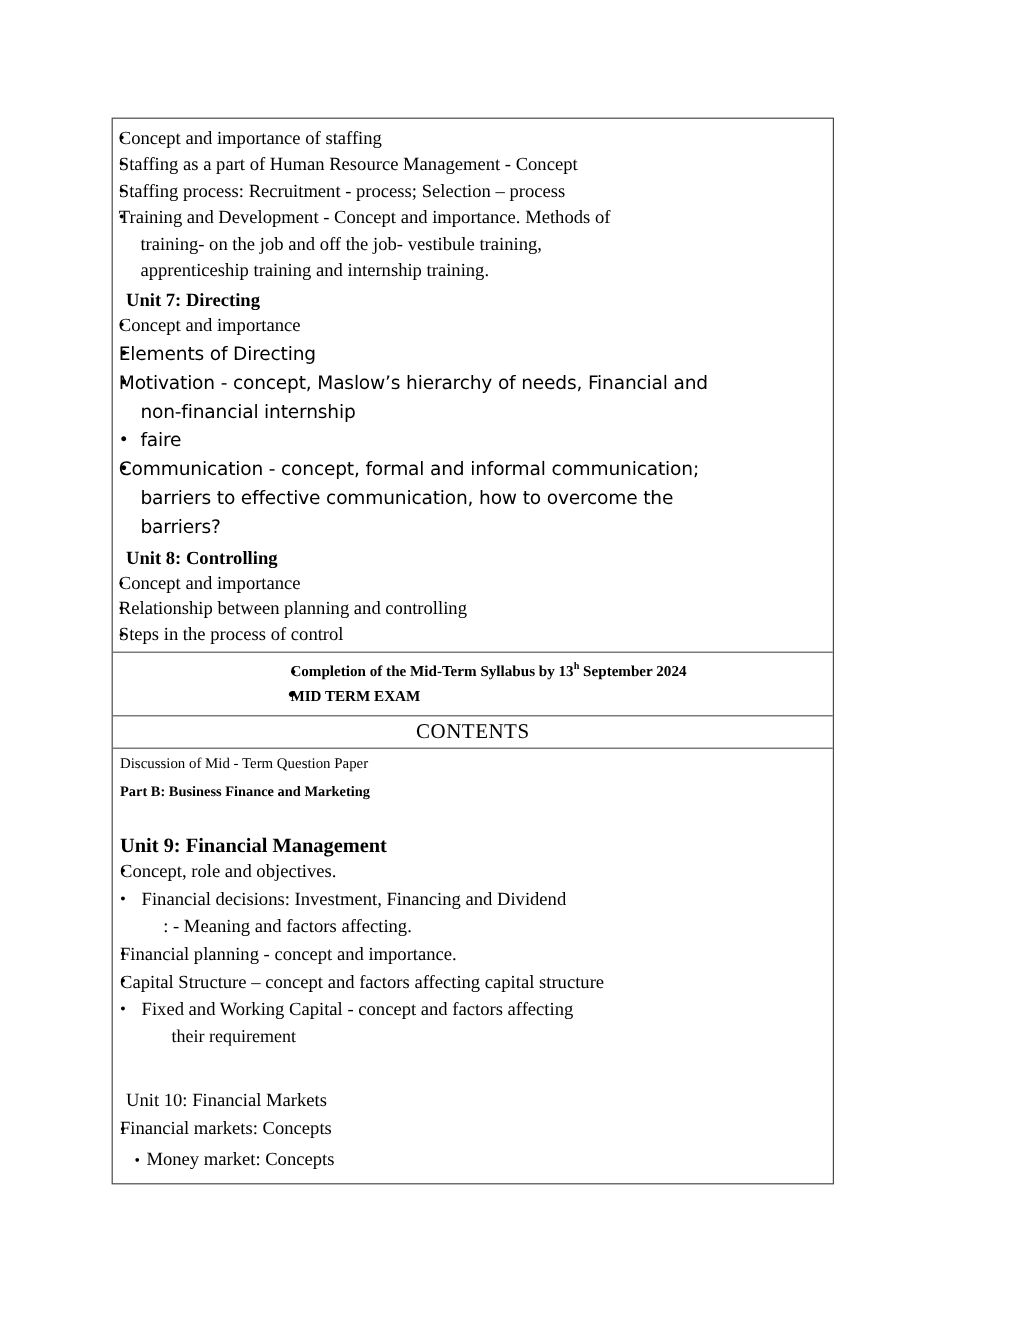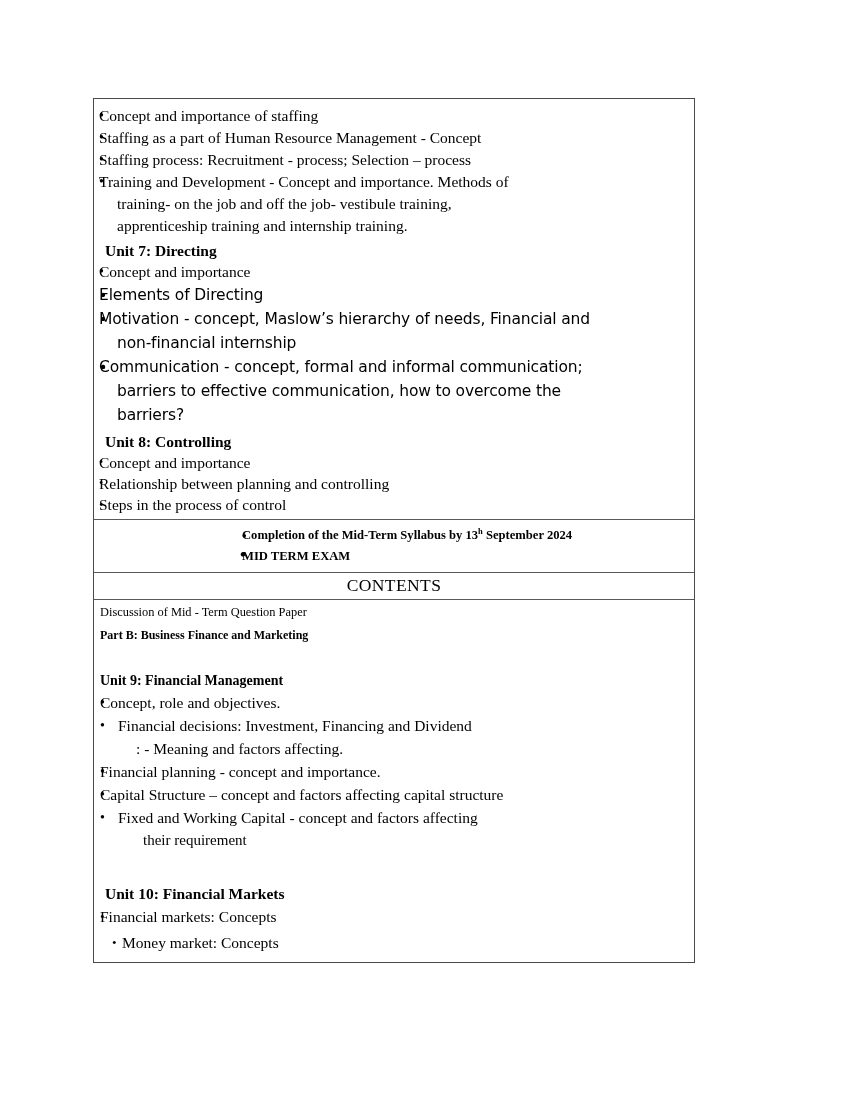--- a/index.html
+++ b/index.html
@@ -152,26 +152,26 @@
     line-height: 17px;
   }
   #partb-head {
     font-weight: bold;
     font-size: 12px;
     line-height: 24px;
     margin-top: 2px;
   }
   #unit9-head {
     font-weight: bold;
-    font-size: 14px;
+    font-size: 17px;
     line-height: 21px;
     margin-top: 23px;
   }
   #unit10-head {
-    font-weight: bold;
+    font-weight: normal;
     font-size: 15.5px;
     line-height: 21px;
     margin-top: 31px;
     margin-left: 5px;
   }
   #their-req {
     font-size: 15px;
     line-height: 23px;
     margin-left: 43px;
   }
@@ -217,20 +217,21 @@
           <span class="bullet">•</span>
           <span class="btext">Elements of Directing</span>
         </li>
         <li class="sans">
           <span class="bullet">•</span>
           <span class="btext"> Motivation - concept, Maslow’s hierarchy of needs, Financial and</span>
           <span class="btext subline">non-financial internship</span>
         </li>
         <li class="sans">
           <span class="bullet">•</span>
+          <span class="btext subline">faire</span>
         </li>
         <li class="sans">
           <span class="bullet">•</span>
           <span class="btext">Communication - concept, formal and informal communication;</span>
           <span class="btext subline">barriers to effective communication, how to overcome the</span>
           <span class="btext subline">barriers?</span>
         </li>
       </ul>
 
       <div class="unit-head" id="unit8-head">Unit 8: Controlling</div>

